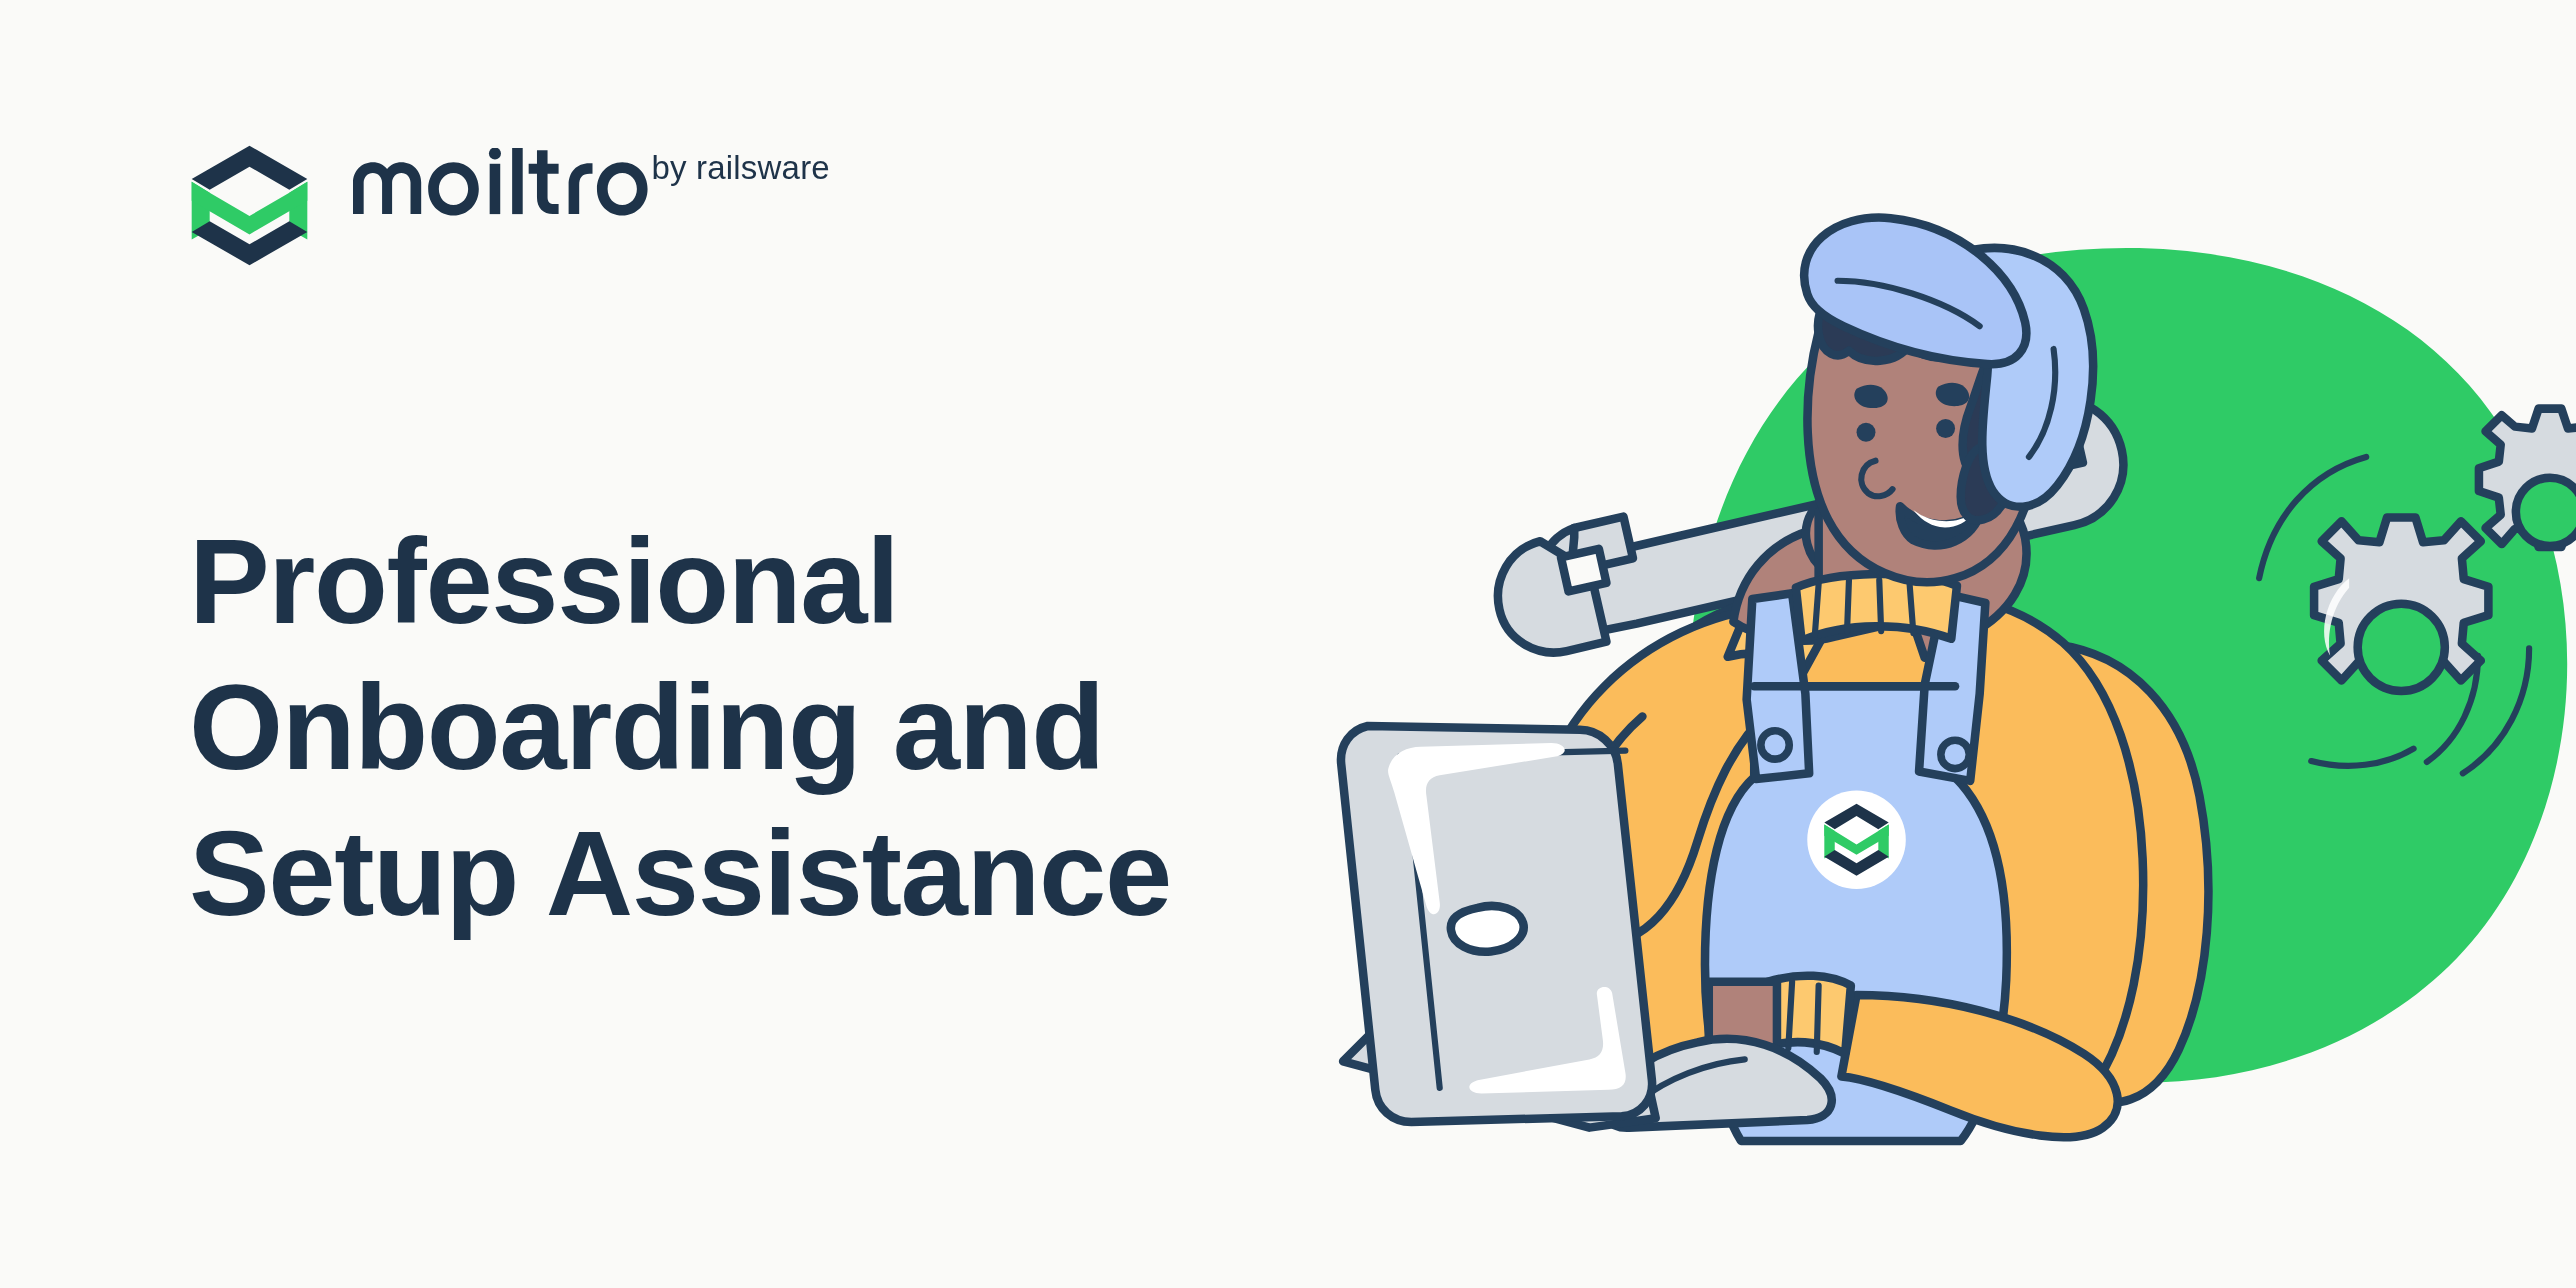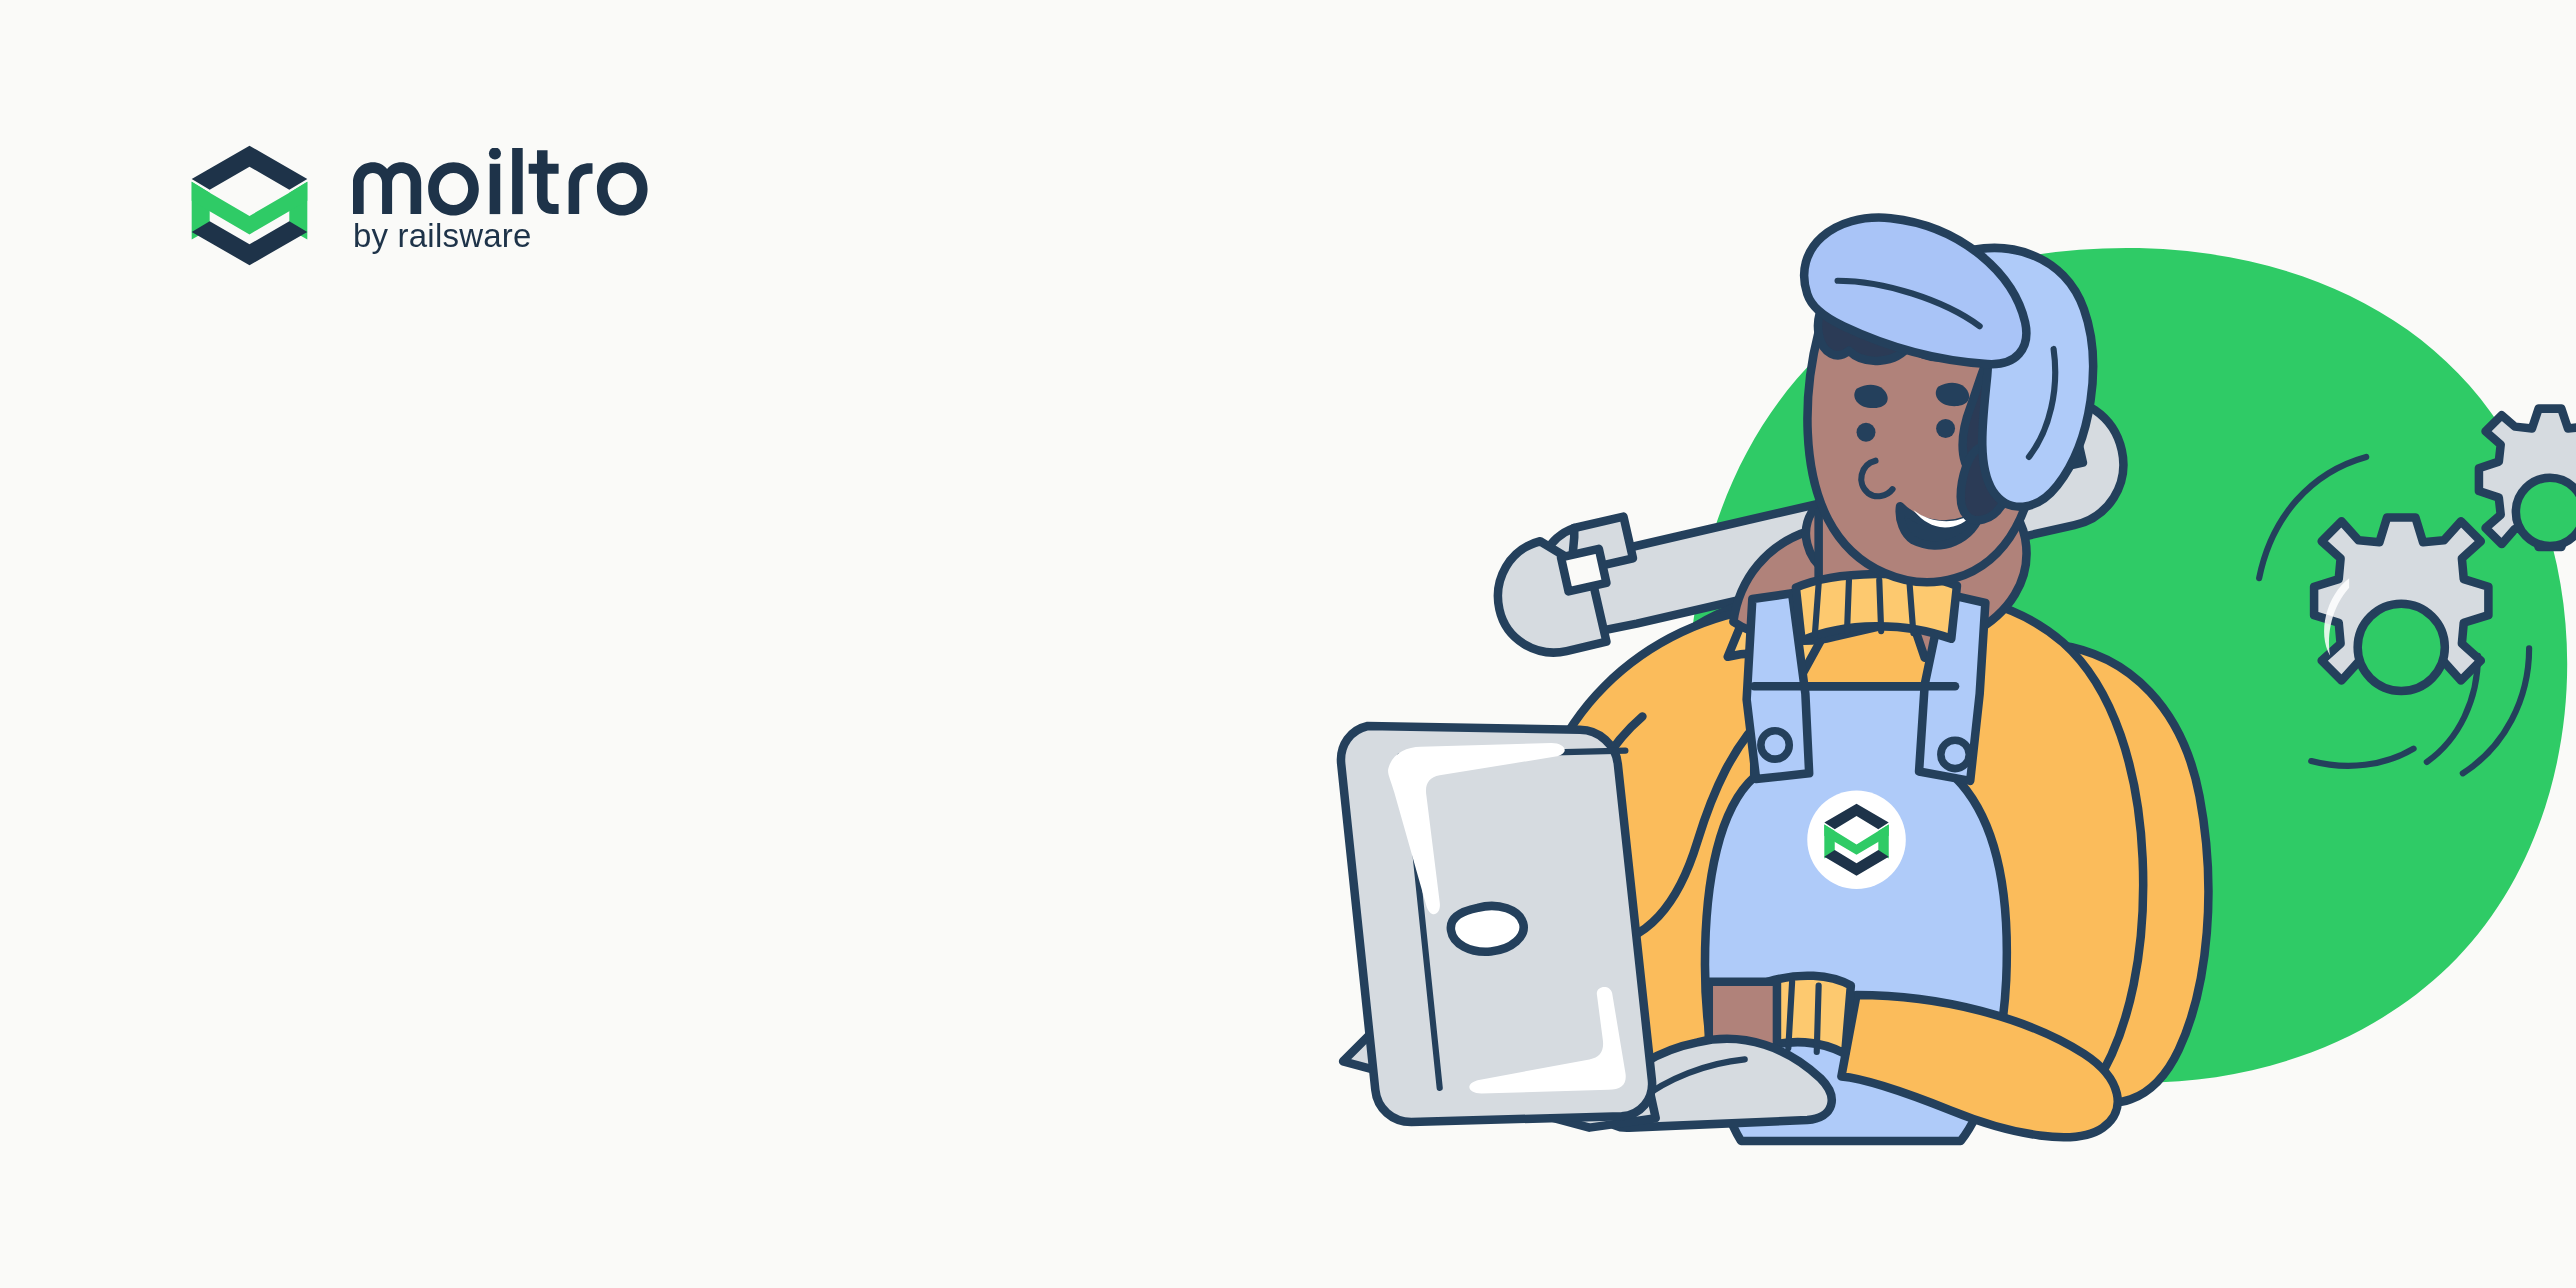--- a/index.html
+++ b/index.html
@@ -33,21 +33,21 @@
     gap: 40px;
   }
   .logo-mark {
     width: 127px;
     height: 127px;
     flex: none;
     display: block;
   }
   .logo-text-block {
     display: flex;
-    flex-direction: column;
+    flex-direction: row;
     padding-top: 5.7px;
   }
   .logo-wordmark {
     display: block;
     height: 68px;
     width: auto;
   }
   .logo-tagline {
     margin-top: 3.8px;
     font-size: 33px;
@@ -121,20 +121,25 @@
 
           <path d="M285.1 71.5 C269.7 71.5 258.3 59.3 258.3 43.4 C258.3 27.5 269.7 15.2 285.1 15.2 C300.5 15.2 311.9 27.5 311.9 43.4 C311.9 59.3 300.5 71.5 285.1 71.5 Z M285.1 60.3 C294 60.3 300.6 53 300.6 43.4 C300.6 33.8 294 26.4 285.1 26.4 C276.2 26.4 269.6 33.8 269.6 43.4 C269.6 53 276.2 60.3 285.1 60.3 Z"></path>
 
           <path d="M300.6 43.4 H311.9 V90 H300.6 Z" opacity="0"></path>
         </g>
       </svg>
       <div class="logo-tagline">by railsware</div>
     </div>
   </div>
 
+  <h1 class="headline">
+    <span class="hl-line">Professional</span>
+    <span class="hl-line">Onboarding and</span>
+    <span class="hl-line">Setup Assistance</span>
+  </h1>
 
   <div class="illustration">
     <svg viewBox="0 0 1330 1120">
       <defs>
         <style>
           .ln { fill:none; stroke:#24405C; stroke-width:9; stroke-linecap:round; stroke-linejoin:round; }
           .lnT { fill:none; stroke:#24405C; stroke-width:6.5; stroke-linecap:round; stroke-linejoin:round; }
           .fillStroke { stroke:#24405C; stroke-width:9; stroke-linejoin:round; stroke-linecap:round; }
         </style>
         <clipPath id="capClip">

